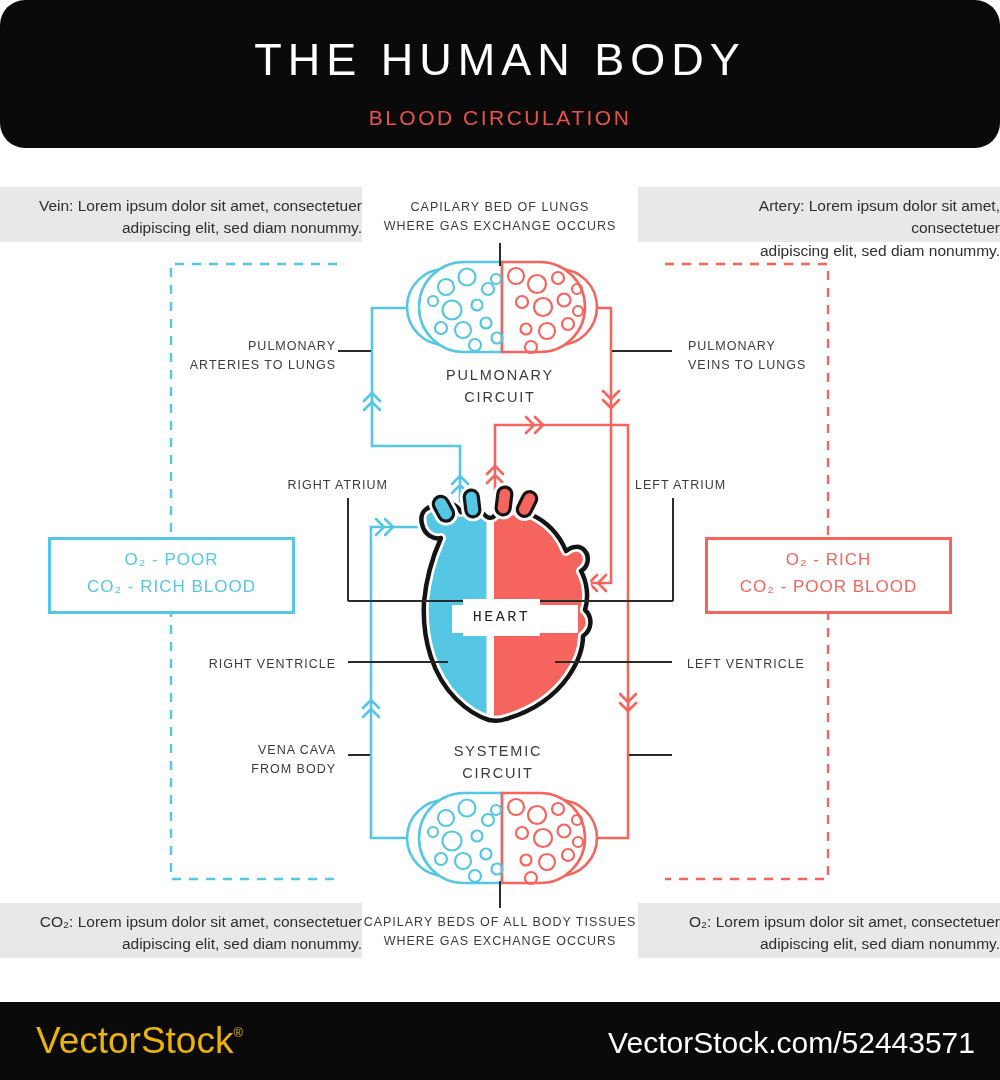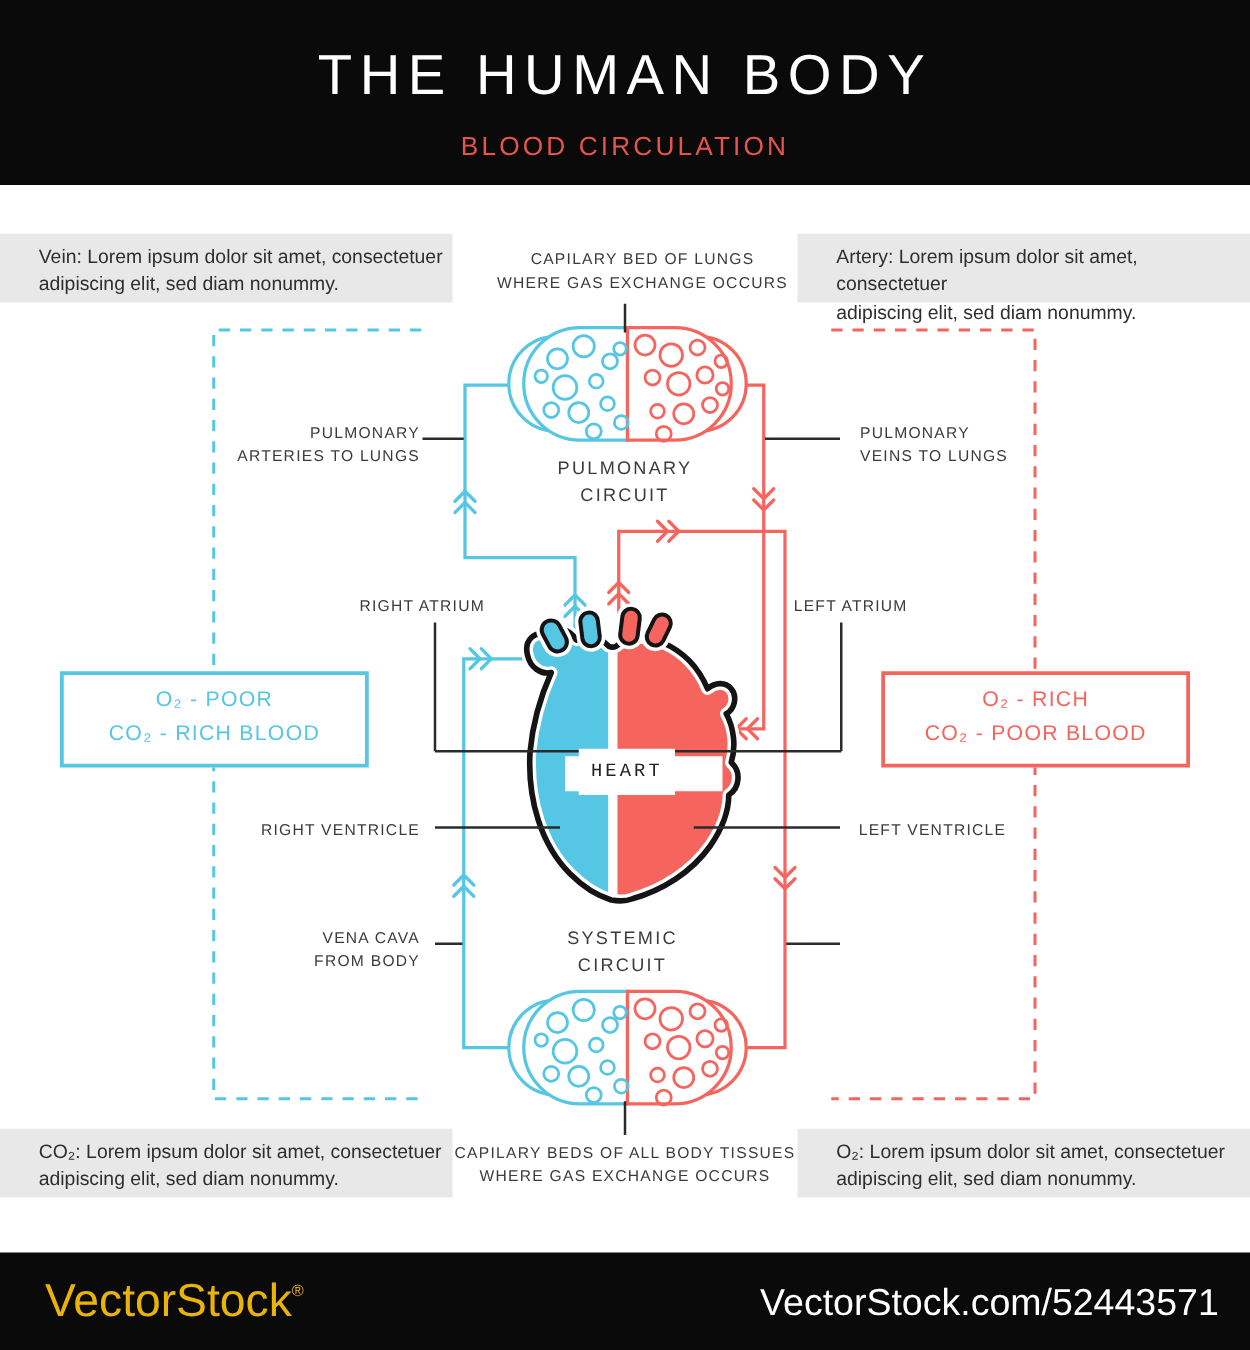--- a/index.html
+++ b/index.html
@@ -4,31 +4,31 @@
 <style>
   :root{
     --c-blue:#55c6e3; --c-red:#f5655e; --c-accent:#e8534e;
     --c-ink:#3b3b3b; --c-boxbg:#e8e8e8;
   }
   html,body{margin:0;padding:0;background:#fff;}
   #stage{position:relative;width:1000px;height:1080px;overflow:hidden;
          font-family:"Liberation Sans",sans-serif;background:#fff;}
   
   .bar{position:absolute;left:0;width:1000px;background:#0a0a0a;}
-  #hdr{top:0;height:148px;text-align:center;}
+  #hdr{top:0;height:148px;text-align:center;border-radius:25px;}
   #hdr .t1{margin-top:34px;font-size:45px;letter-spacing:6px;color:#fff;font-weight:normal;}
   #hdr .t2{margin-top:20px;font-size:21px;letter-spacing:2.5px;color:var(--c-accent);}
   #ftr{top:1002px;height:78px;}
   #ftr .brand{position:absolute;left:36px;top:18px;font-size:37px;color:#eab308;}
   #ftr .reg{font-size:13px;vertical-align:16px;}
   #ftr .url{position:absolute;right:25px;top:24px;font-size:30px;color:#fff;}
   
   .info{position:absolute;width:362px;height:55px;background:var(--c-boxbg);
         box-sizing:border-box;padding:8px 0 0 31px;font-size:15.5px;line-height:1.44;
-        color:#2e2e2e;white-space:pre-line;}
+        color:#2e2e2e;white-space:pre-line;text-align:right;}
   
   .lbl{position:absolute;font-size:12.5px;letter-spacing:1px;line-height:1.5;
        color:var(--c-ink);white-space:pre-line;}
   .ta-r{text-align:right;} .ta-c{text-align:center;}
   .big{font-size:14.5px;letter-spacing:1.8px;line-height:1.55;}
   
   .stmt{position:absolute;width:241px;height:65px;background:#fff;text-align:center;
         white-space:pre-line;font-size:17px;letter-spacing:1px;line-height:1.6;padding-top:6px;}
   #bluebox{border:3px solid var(--c-blue);color:var(--c-blue);}
   #redbox{border:3px solid var(--c-red);color:var(--c-red);}
@@ -182,21 +182,21 @@
 
   <div class="info" style="left:0;top:187px">Vein: Lorem ipsum dolor sit amet, consectetuer
 adipiscing elit, sed diam nonummy.</div>
   <div class="info" style="left:638px;top:187px">Artery: Lorem ipsum dolor sit amet, consectetuer
 adipiscing elit, sed diam nonummy.</div>
   <div class="info" style="left:0;top:903px">CO₂: Lorem ipsum dolor sit amet, consectetuer
 adipiscing elit, sed diam nonummy.</div>
   <div class="info" style="left:638px;top:903px">O₂: Lorem ipsum dolor sit amet, consectetuer
 adipiscing elit, sed diam nonummy.</div>
 
-  <div class="lbl ta-c" style="left:364px;top:198px;width:300px">CAPILARY BED OF LUNGS
+  <div class="lbl ta-c" style="left:350px;top:198px;width:300px">CAPILARY BED OF LUNGS
 WHERE GAS EXCHANGE OCCURS</div>
   <div class="lbl ta-c big" style="left:400px;top:364px;width:200px">PULMONARY
 CIRCUIT</div>
   <div class="lbl ta-r" style="right:664px;top:337px;width:220px">PULMONARY
 ARTERIES TO LUNGS</div>
   <div class="lbl" style="left:688px;top:337px;width:220px">PULMONARY
 VEINS TO LUNGS</div>
   <div class="lbl ta-r" style="right:612px;top:476px;width:200px">RIGHT ATRIUM</div>
   <div class="lbl" style="left:635px;top:476px;width:200px">LEFT ATRIUM</div>
   <div class="lbl ta-r" style="right:664px;top:655px;width:220px">RIGHT VENTRICLE</div>

